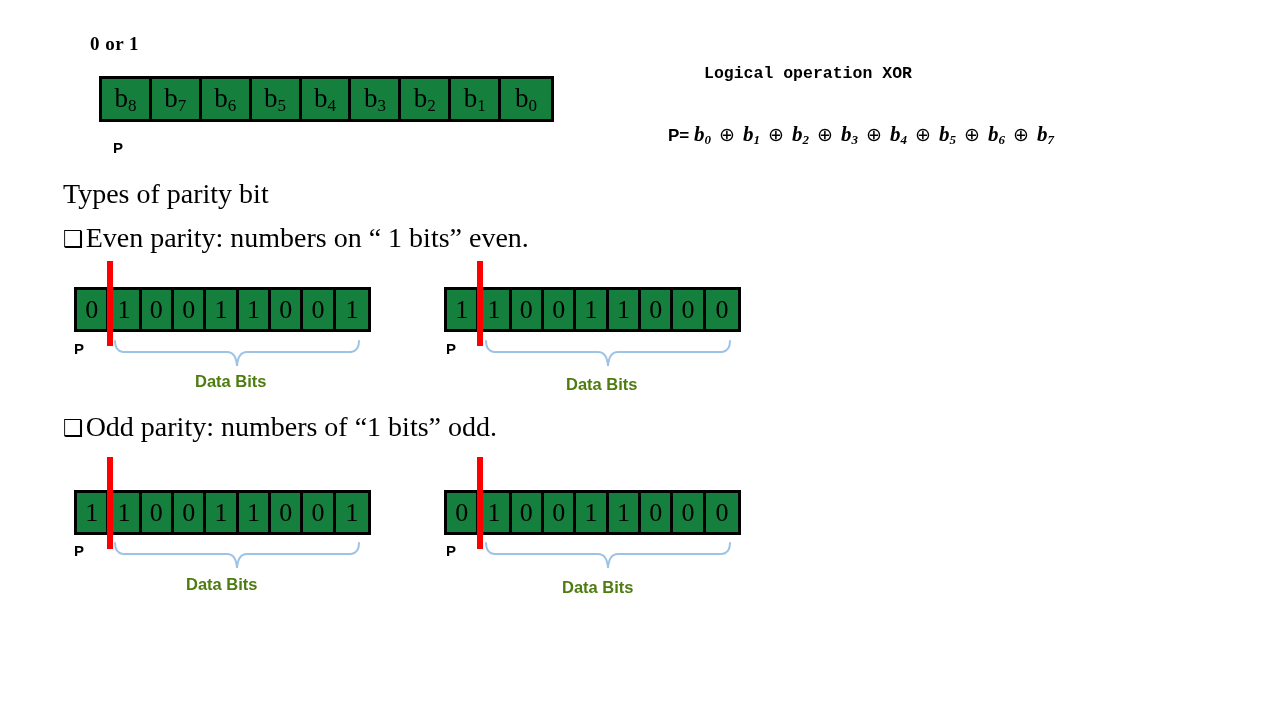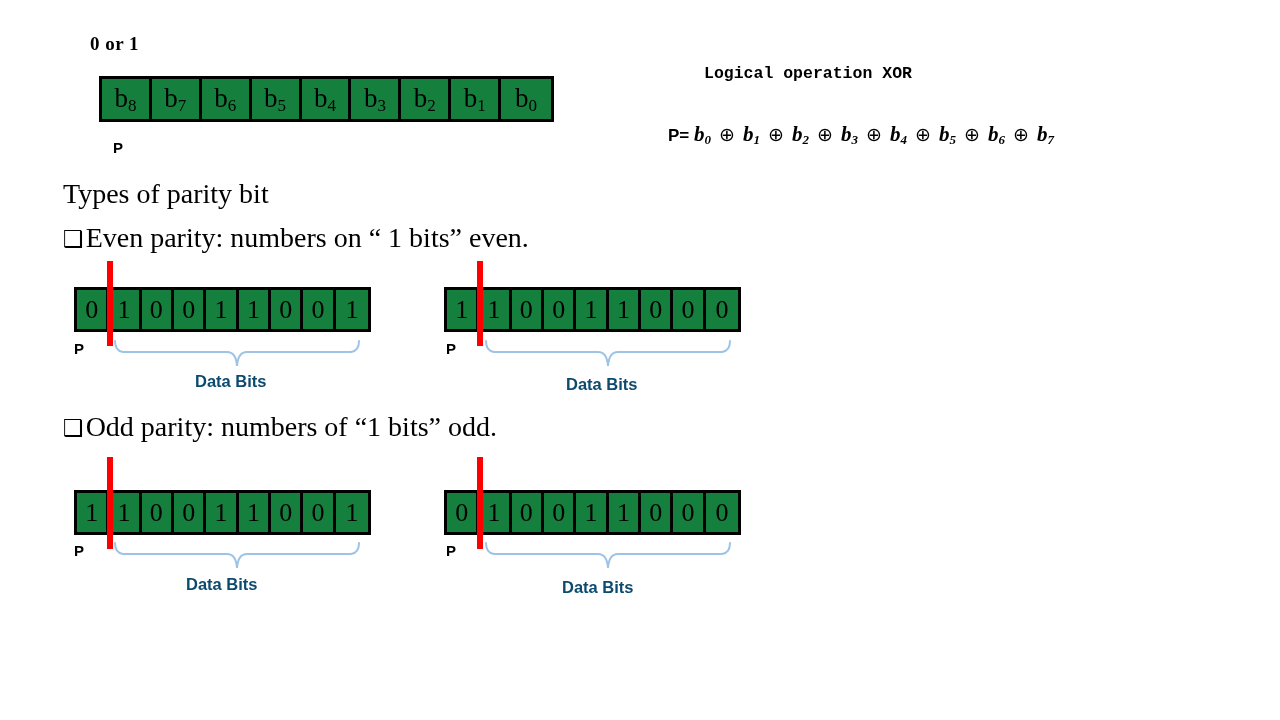--- a/index.html
+++ b/index.html
@@ -140,21 +140,21 @@
     font-size: 23px;
     padding-right: 2px;
   }
 
   
   .brace { pointer-events: none; }
   .databits-label {
     font-family: "Liberation Sans", sans-serif;
     font-weight: bold;
     font-size: 16.5px;
-    color: #0c4a6e;
+    color: #4d7c0f;
     white-space: nowrap;
   }
 </style>
 </head>
 <body>
 
 <div class="abs label-0or1">0 or 1</div>
 
 <div class="abs array-top bit-array" id="array-top">
     <div class="bit-cell">

